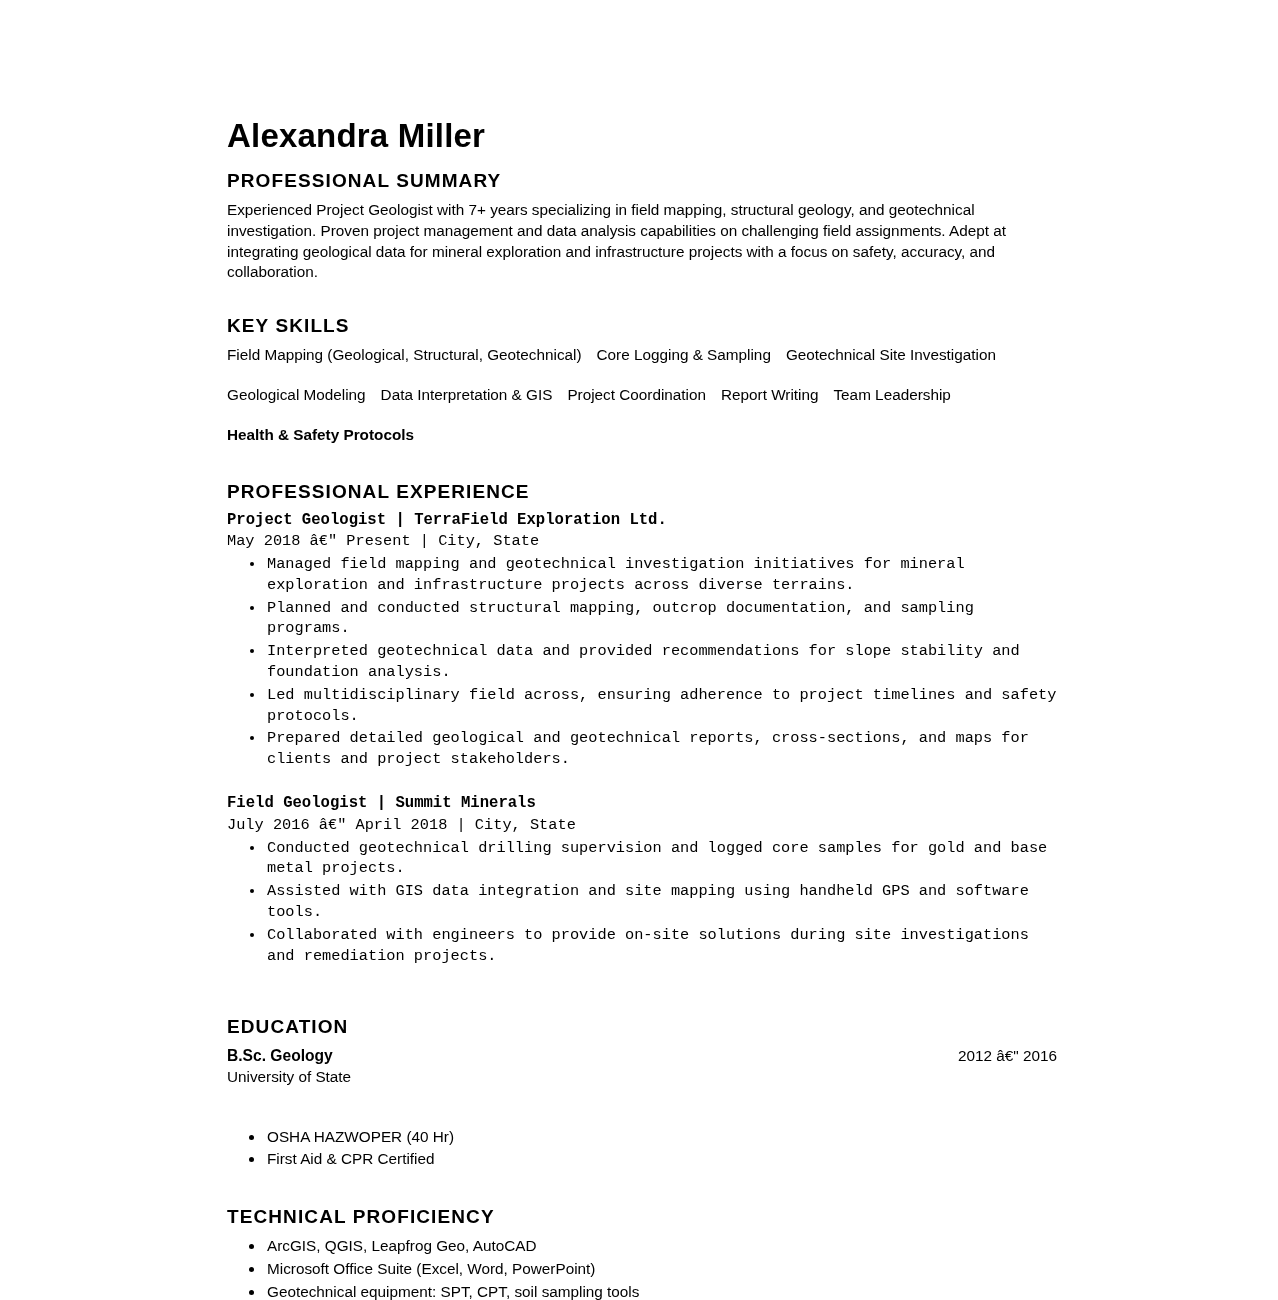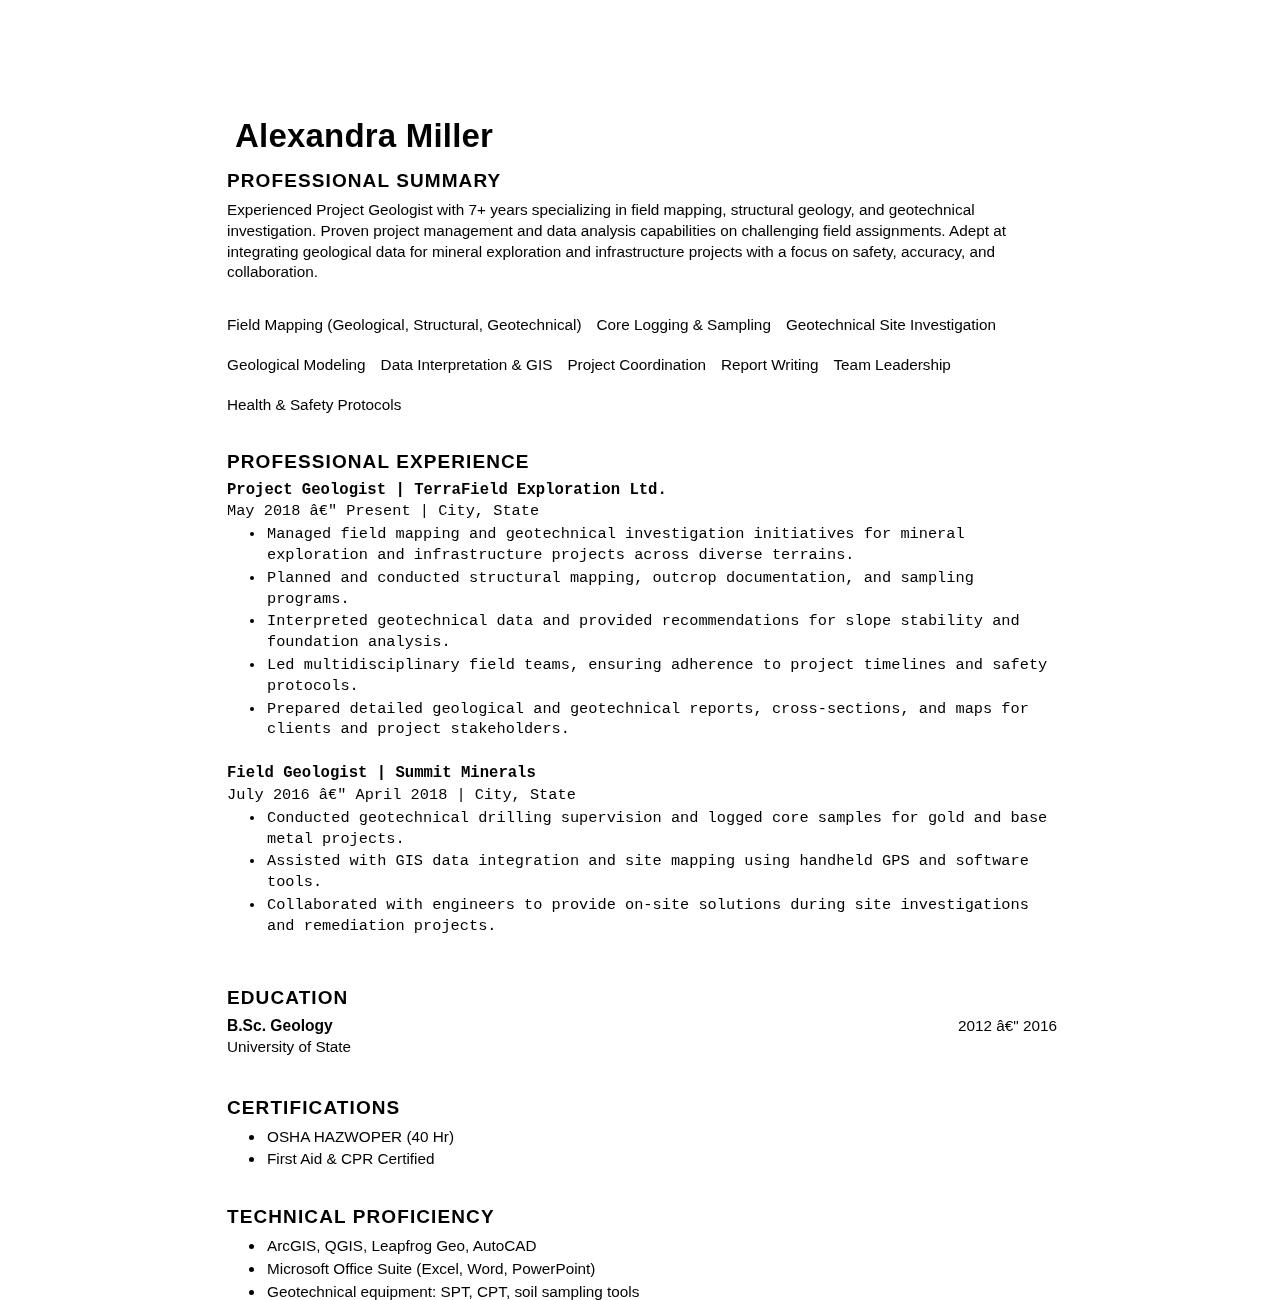--- a/index.html
+++ b/index.html
@@ -23,21 +23,21 @@
   .content {
     width: 830px;
   }
 
   
   .name {
     font-size: 33px;
     font-weight: bold;
     letter-spacing: 0.2px;
     line-height: 1.1;
-    margin: 0 0 16px 8px;
+    margin: 0 0 16px 0;
   }
   .contact-line {
     font-size: 15px;
     line-height: 1.3;
     margin: 0 0 34px 0;
     white-space: nowrap;
   }
   .contact-item { display: inline-block; }
   .contact-gap { display: inline-block; width: 16px; }
 
@@ -60,21 +60,21 @@
   }
 
   
   .skills-rows { margin: 0 0 36px 0; }
   .skills-row {
     font-size: 15.3px;
     line-height: 1.3;
     margin-bottom: 20px;
     white-space: nowrap;
   }
-  .skills-row:last-child { margin-bottom: 0; }
+  .skills-row:last-child { margin-bottom: 0; font-weight: bold; }
   .skill-item { display: inline-block; }
   .skill-gap { display: inline-block; width: 15px; }
 
   
   .job { margin: 0 0 6px 0; font-family: Liberation Mono, monospace; }
   .job-title {
     font-size: 15.6px;
     font-weight: bold;
     line-height: 1.25;
     margin: 0 0 2px 0;
@@ -131,38 +131,39 @@
   <div class="content">
 
     <h1 class="name">Alexandra Miller</h1>
 
     <div class="section">
       <div class="section-heading">PROFESSIONAL SUMMARY</div>
       <p class="summary-text">Experienced Project Geologist with 7+ years specializing in field mapping, structural geology, and geotechnical investigation. Proven project management and data analysis capabilities on challenging field assignments. Adept at integrating geological data for mineral exploration and infrastructure projects with a focus on safety, accuracy, and collaboration.</p>
     </div>
 
     <div class="section">
+      <div class="section-heading">KEY SKILLS</div>
       <div class="skills-rows">
           <div class="skills-row"><span class="skill-item">Field Mapping (Geological, Structural, Geotechnical)</span><span class="skill-gap"></span><span class="skill-item">Core Logging &amp; Sampling</span><span class="skill-gap"></span><span class="skill-item">Geotechnical Site Investigation</span></div>
           <div class="skills-row"><span class="skill-item">Geological Modeling</span><span class="skill-gap"></span><span class="skill-item">Data Interpretation &amp; GIS</span><span class="skill-gap"></span><span class="skill-item">Project Coordination</span><span class="skill-gap"></span><span class="skill-item">Report Writing</span><span class="skill-gap"></span><span class="skill-item">Team Leadership</span></div>
           <div class="skills-row"><span class="skill-item">Health &amp; Safety Protocols</span></div>
         </div>
     </div>
 
     <div class="section">
       <div class="section-heading">PROFESSIONAL EXPERIENCE</div>
       <div id="experience-list">
           <div class="job">
             <div class="job-title">Project Geologist | TerraField Exploration Ltd.</div>
             <div class="job-meta">May 2018 â€" Present | City, State</div>
             <ul class="bullets">
               <li>Managed field mapping and geotechnical investigation initiatives for mineral exploration and infrastructure projects across diverse terrains.</li>
               <li>Planned and conducted structural mapping, outcrop documentation, and sampling programs.</li>
               <li>Interpreted geotechnical data and provided recommendations for slope stability and foundation analysis.</li>
-              <li>Led multidisciplinary field teams, ensuring adherence to project timelines and safety protocols.</li>
+              <li>Led multidisciplinary field across, ensuring adherence to project timelines and safety protocols.</li>
               <li>Prepared detailed geological and geotechnical reports, cross-sections, and maps for clients and project stakeholders.</li>
             </ul>
           </div>
           <div class="job-spacer"></div>
           <div class="job">
             <div class="job-title">Field Geologist | Summit Minerals</div>
             <div class="job-meta">July 2016 â€" April 2018 | City, State</div>
             <ul class="bullets">
               <li>Conducted geotechnical drilling supervision and logged core samples for gold and base metal projects.</li>
               <li>Assisted with GIS data integration and site mapping using handheld GPS and software tools.</li>
@@ -177,21 +178,20 @@
       <div class="section-heading">EDUCATION</div>
       <div class="edu-row">
         <div class="edu-degree">B.Sc. Geology</div>
         <div class="edu-dates">2012 â€" 2016</div>
       </div>
       <div class="edu-school">University of State</div>
     </div>
     <div class="edu-bottom-space"></div>
 
     <div class="section">
-      <div class="section-heading">CERTIFICATIONS</div>
       <ul class="bullets" id="certifications-list">
           <li>OSHA HAZWOPER (40 Hr)</li>
           <li>First Aid &amp; CPR Certified</li>
         </ul>
     </div>
     <div class="cert-bottom-space"></div>
 
     <div class="section">
       <div class="section-heading">TECHNICAL PROFICIENCY</div>
       <ul class="bullets" id="technical-list">

